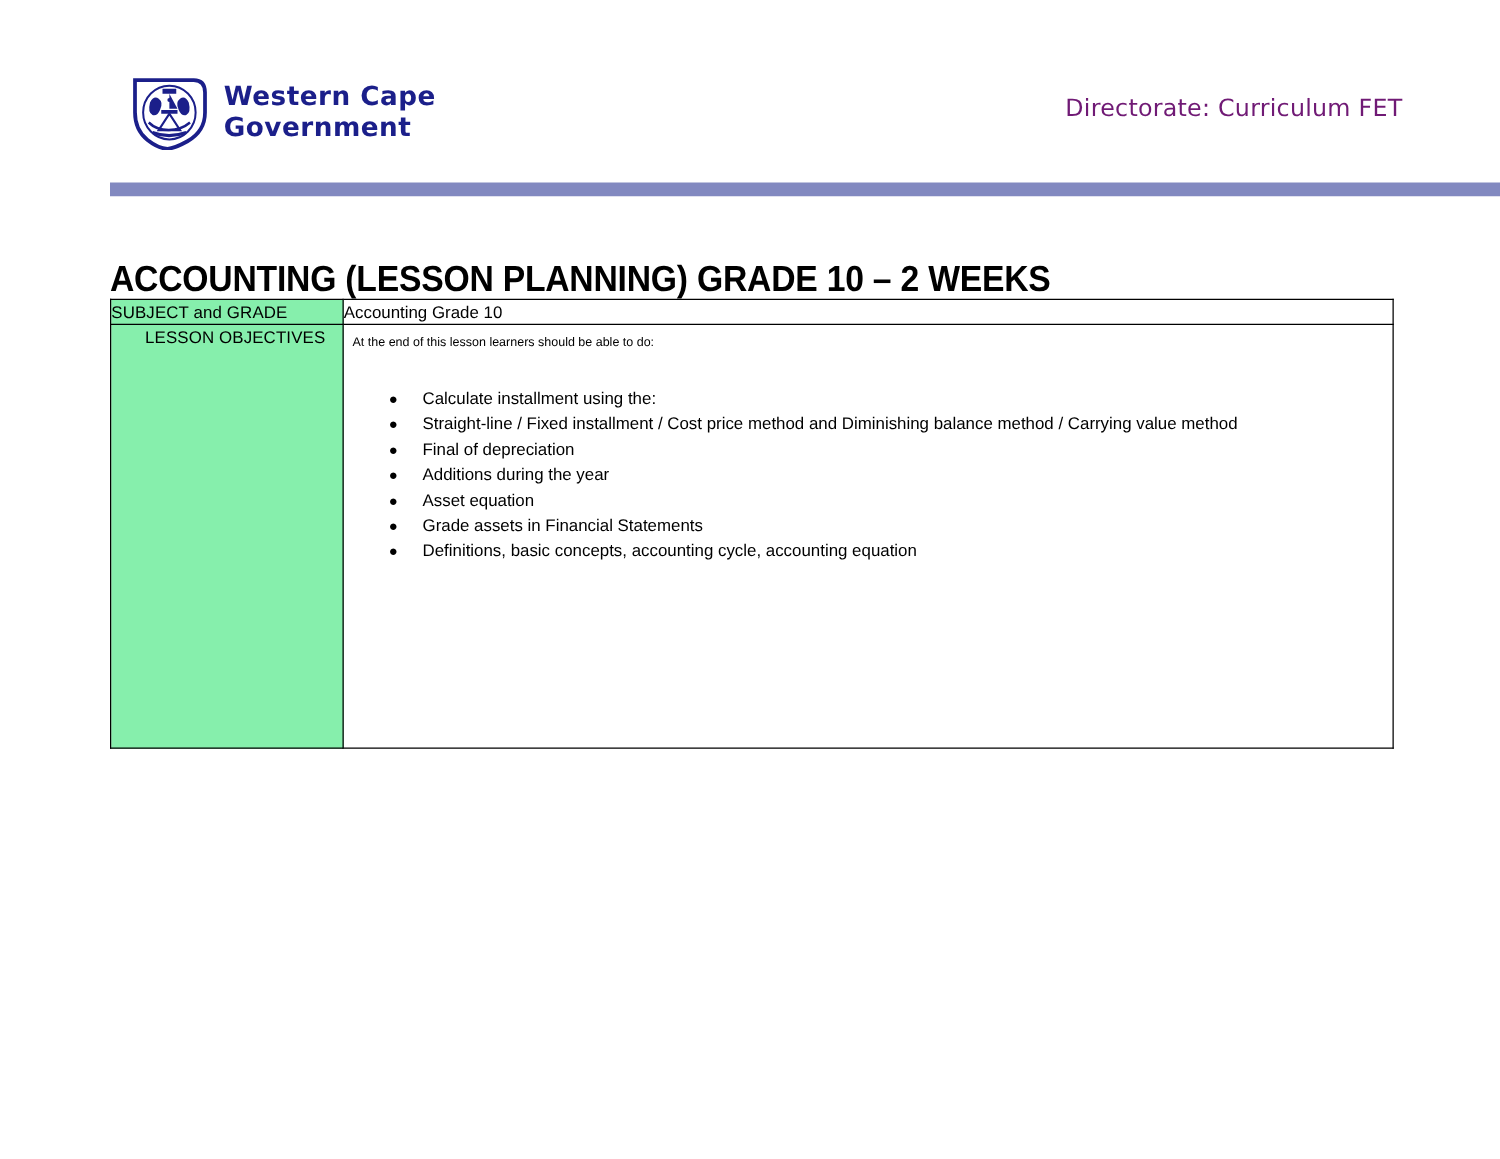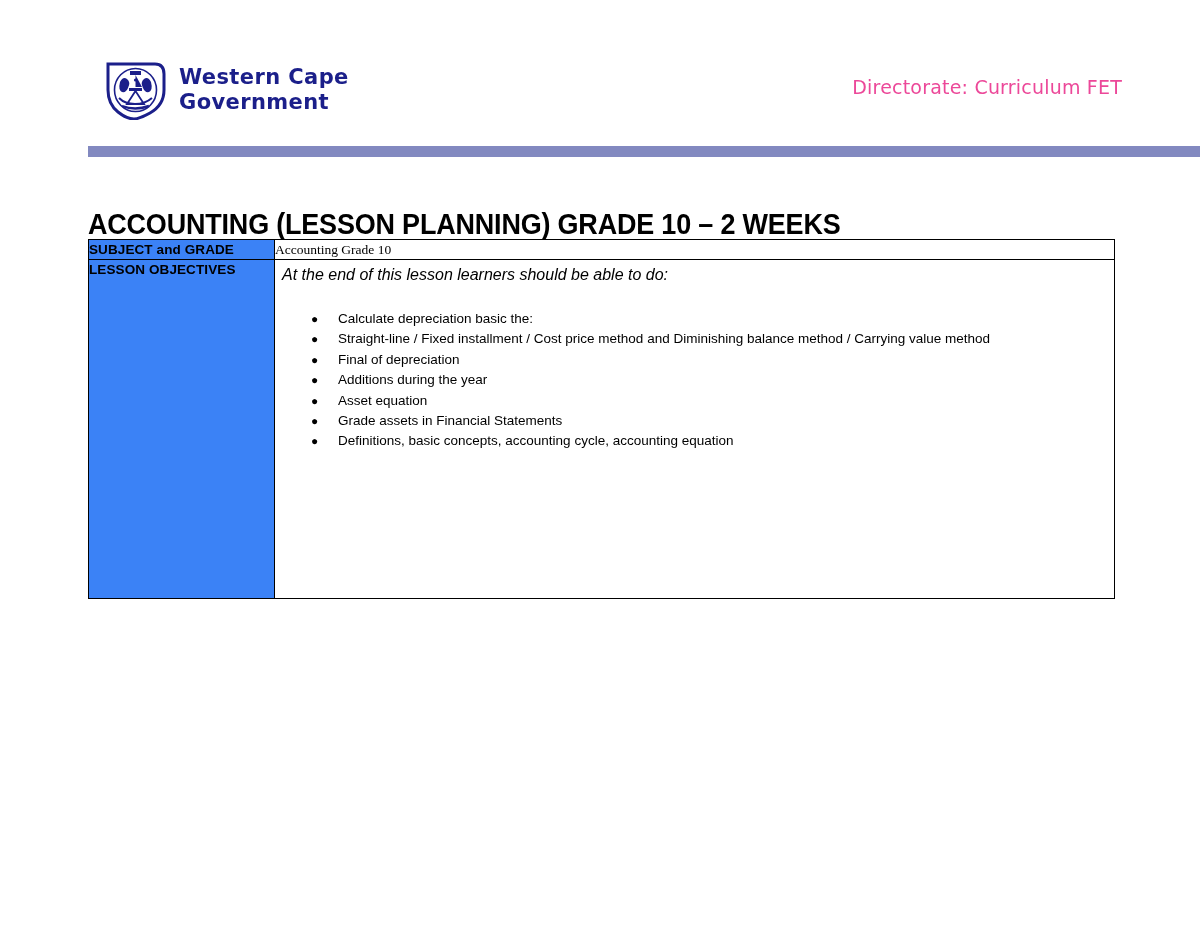--- a/index.html
+++ b/index.html
@@ -51,21 +51,21 @@
     white-space: pre-line;
   }
 
   .directorate-label {
     position: absolute;
     right: 78px;
     top: 76px;
     font-family: "DejaVu Sans", sans-serif;
     font-size: 19px;
     letter-spacing: 0.2px;
-    color: #ec4899;
+    color: #701a75;
     white-space: nowrap;
   }
 
   .header-rule {
     position: absolute;
     left: 88px;
     top: 146px;
     width: 1112px;
     height: 11px;
     background: #8289c0;
@@ -99,49 +99,48 @@
   .lesson-table td {
     border: 1.6px solid #000000;
     padding: 0;
     vertical-align: top;
     font-size: 13.5px;
     line-height: 19px;
   }
 
   .cell-label {
     width: 185px;
-    background: #3b82f6;
-    font-weight: bold;
+    background: #86efac;
+    font-weight: normal;
     font-size: 13px;
     letter-spacing: 0.1px;
     padding: 3px 0 3px 8px;
     white-space: nowrap;
   }
 
   .cell-value {
     padding: 3px 0 3px 7px;
     white-space: nowrap;
-    font-family: Liberation Serif, serif;
   }
 
   .row-objectives .cell-label {
     height: 338px;
+    padding-left: 27px;
   }
 
   .objectives-body {
     padding: 5px 0 0 7px;
     height: 338px;
     box-sizing: border-box;
   }
 
   .objectives-intro {
-    font-size: 16px;
+    font-size: 10px;
     line-height: 19px;
     margin: 0 0 25px 0;
-    font-style: italic;
   }
 
   .objectives-list {
     list-style: none;
     margin: 0;
     padding: 0 0 0 29px;
   }
 
   .objectives-list li {
     position: relative;
@@ -195,21 +194,21 @@
       <td class="cell-value">Accounting Grade 10</td>
     </tr>
     <tr class="row-objectives">
       <td class="cell-label">LESSON OBJECTIVES</td>
       <td>
         <div class="objectives-body">
           <p class="objectives-intro">At the end of this lesson learners should be able to do:</p>
           <ul class="objectives-list">
             <li>
               <span class="bullet-glyph">●</span>
-              <span>Calculate depreciation basic the:</span>
+              <span>Calculate installment using the:</span>
             </li>
             <li>
               <span class="bullet-glyph">●</span>
               <span>Straight-line / Fixed installment / Cost price method and Diminishing balance method / Carrying value method</span>
             </li>
             <li>
               <span class="bullet-glyph">●</span>
               <span>Final of depreciation</span>
             </li>
             <li>

